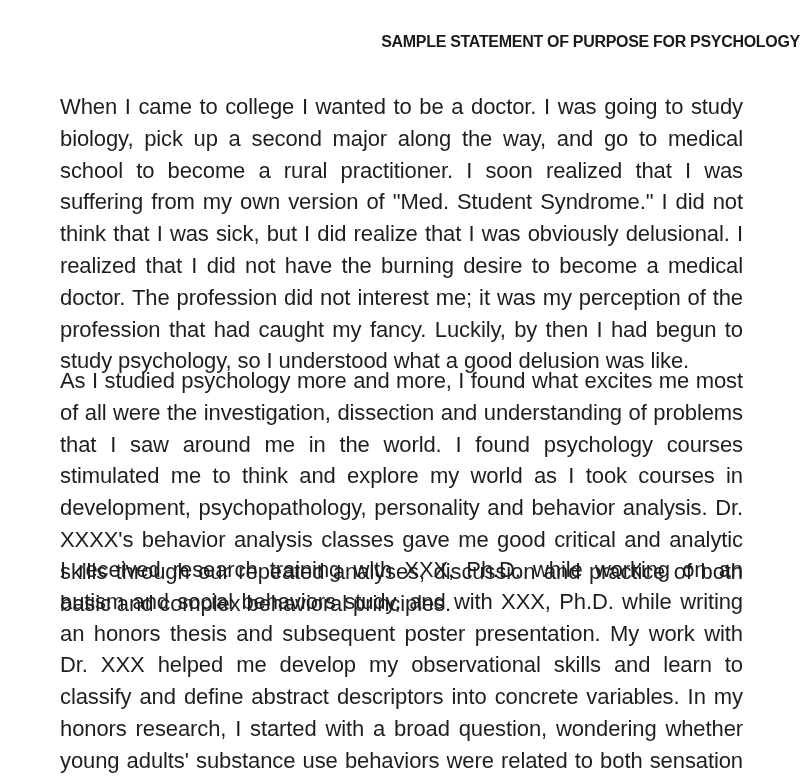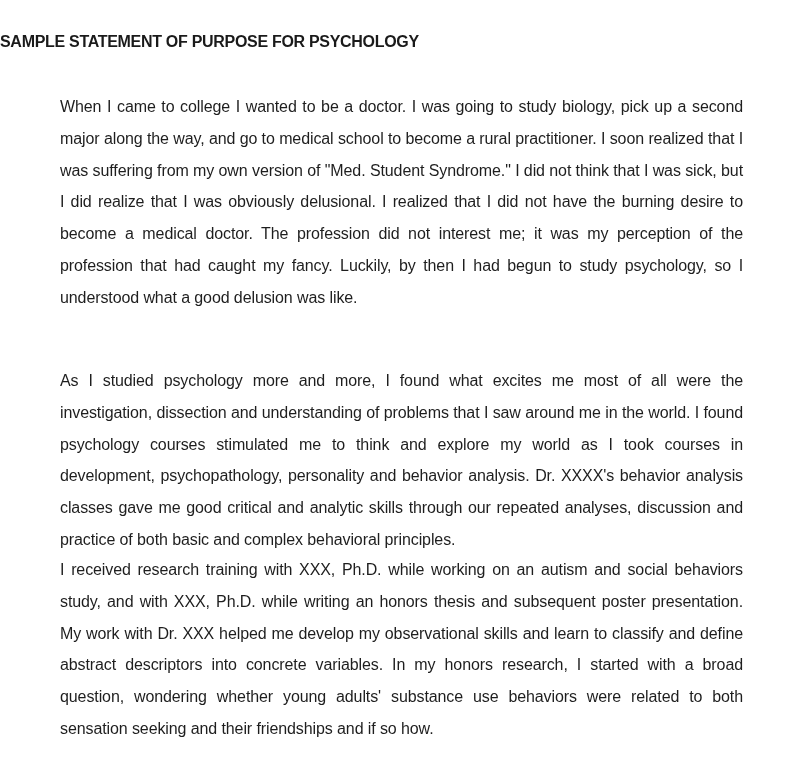--- a/index.html
+++ b/index.html
@@ -13,31 +13,31 @@
       overflow: hidden;
       position: relative;
       color: #1e1e1e;
       font-family: "Liberation Sans", "DejaVu Sans", sans-serif;
     }
     .title {
       position: absolute;
       top: 33px;
       left: 0;
       width: 800px;
-      text-align: left;
+      text-align: right;
       font-weight: bold;
       font-size: 16px;
       letter-spacing: -0.3px;
       color: #1a1a1a;
     }
     .para {
       position: absolute;
       left: 60px;
       width: 683px;
-      font-size: 16px;
+      font-size: 22px;
       line-height: 31.8px;
       text-align: justify;
       letter-spacing: -0.1px;
       margin: 0;
     }
     #p1 { top: 91px; }
     #p2 { top: 365px; }
     #p3 { top: 554px; }
   </style>
 </head>

